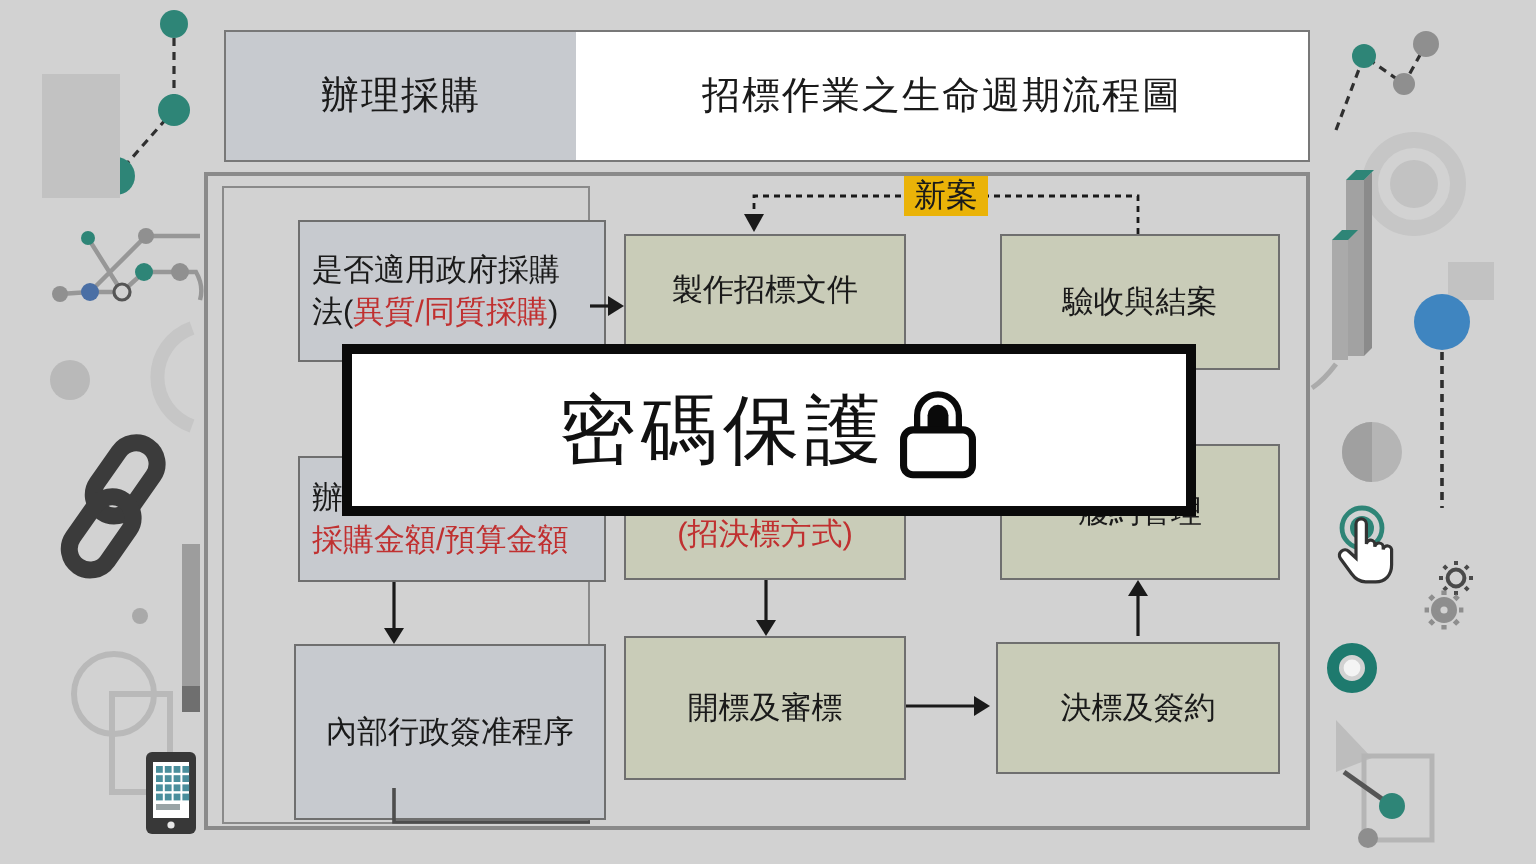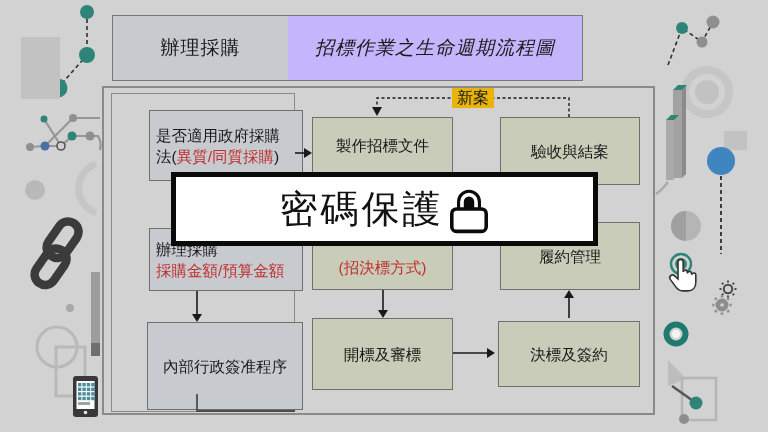--- a/index.html
+++ b/index.html
@@ -7,21 +7,21 @@
     width:768px;height:432px;position:relative;overflow:hidden;
     background:#d2d2d2;
     font-family:"Liberation Sans", sans-serif;
     color:#1a1a1a;
   }
   .abs{position:absolute;box-sizing:border-box;}
   
   .hdr{display:flex;align-items:center;justify-content:center;
        font-size:19px;letter-spacing:1px;border:1px solid #787878;z-index:2;}
   .hdr-left{left:112px;top:15px;width:177px;height:66px;background:#c7cacf;}
-  .hdr-right{left:288px;top:15px;width:295px;height:66px;background:#c4b5fd;border-left:none;font-style:italic;}
+  .hdr-right{left:288px;top:15px;width:367px;height:66px;background:#ffffff;border-left:none;}
   
   .outer-frame{left:102px;top:86px;width:553px;height:329px;border:2px solid #8a8a8a;z-index:1;}
   .left-lane{left:111px;top:93px;width:184px;height:319px;border:1px solid #8a8a8a;z-index:1;}
   
   .fbox{border:1px solid #6f6f6f;z-index:3;display:flex;flex-direction:column;
         font-size:15.5px;line-height:21px;}
   .graybox{background:#c7cacf;margin-left:28px;}
   .greenbox{background:#c9ccb8;}
   .center{align-items:center;justify-content:center;}
   .leftpad{justify-content:center;padding-left:6px;padding-right:2px;}
@@ -36,21 +36,21 @@
   .box-contract{left:500px;top:222px;width:140px;height:68px;}
   .box-award{left:498px;top:321px;width:142px;height:66px;}
   
   .newcase{left:452px;top:88px;width:42px;height:20px;background:#eab308;z-index:5;
            display:flex;align-items:center;justify-content:center;font-size:16px;}
   
   .connectors{left:0;top:0;width:768px;height:432px;z-index:4;pointer-events:none;}
   
   .decor{left:0;top:0;width:768px;height:432px;z-index:0;}
   
-  .overlay{left:171px;top:172px;width:427px;height:74px;background:#ffffff;
+  .overlay{left:171px;top:172px;width:427px;height:86px;background:#ffffff;
            border:5px solid #0a0a0a;z-index:10;
            display:flex;align-items:center;justify-content:center;}
   .overlay-text{font-size:38px;letter-spacing:3px;color:#111;}
   .lock{margin-left:4px;margin-top:2px;}
 </style>
 </head>
 <body>
 
 <svg class="abs decor" viewBox="0 0 768 432">
 

